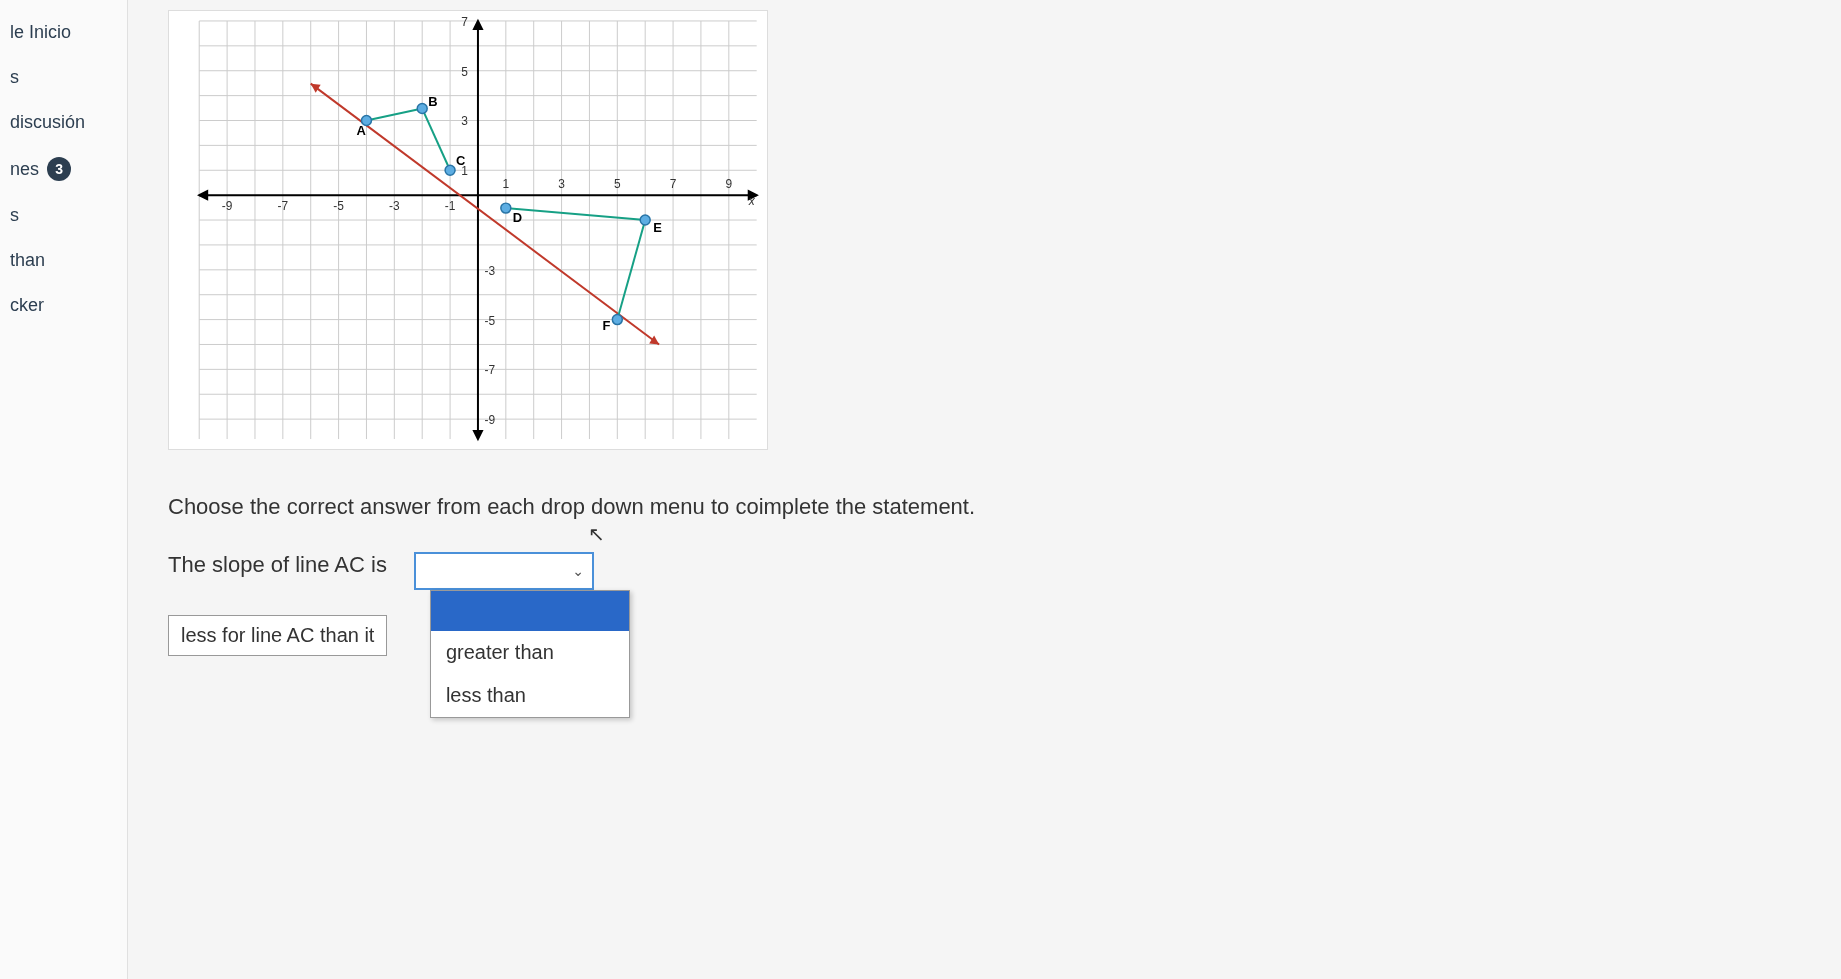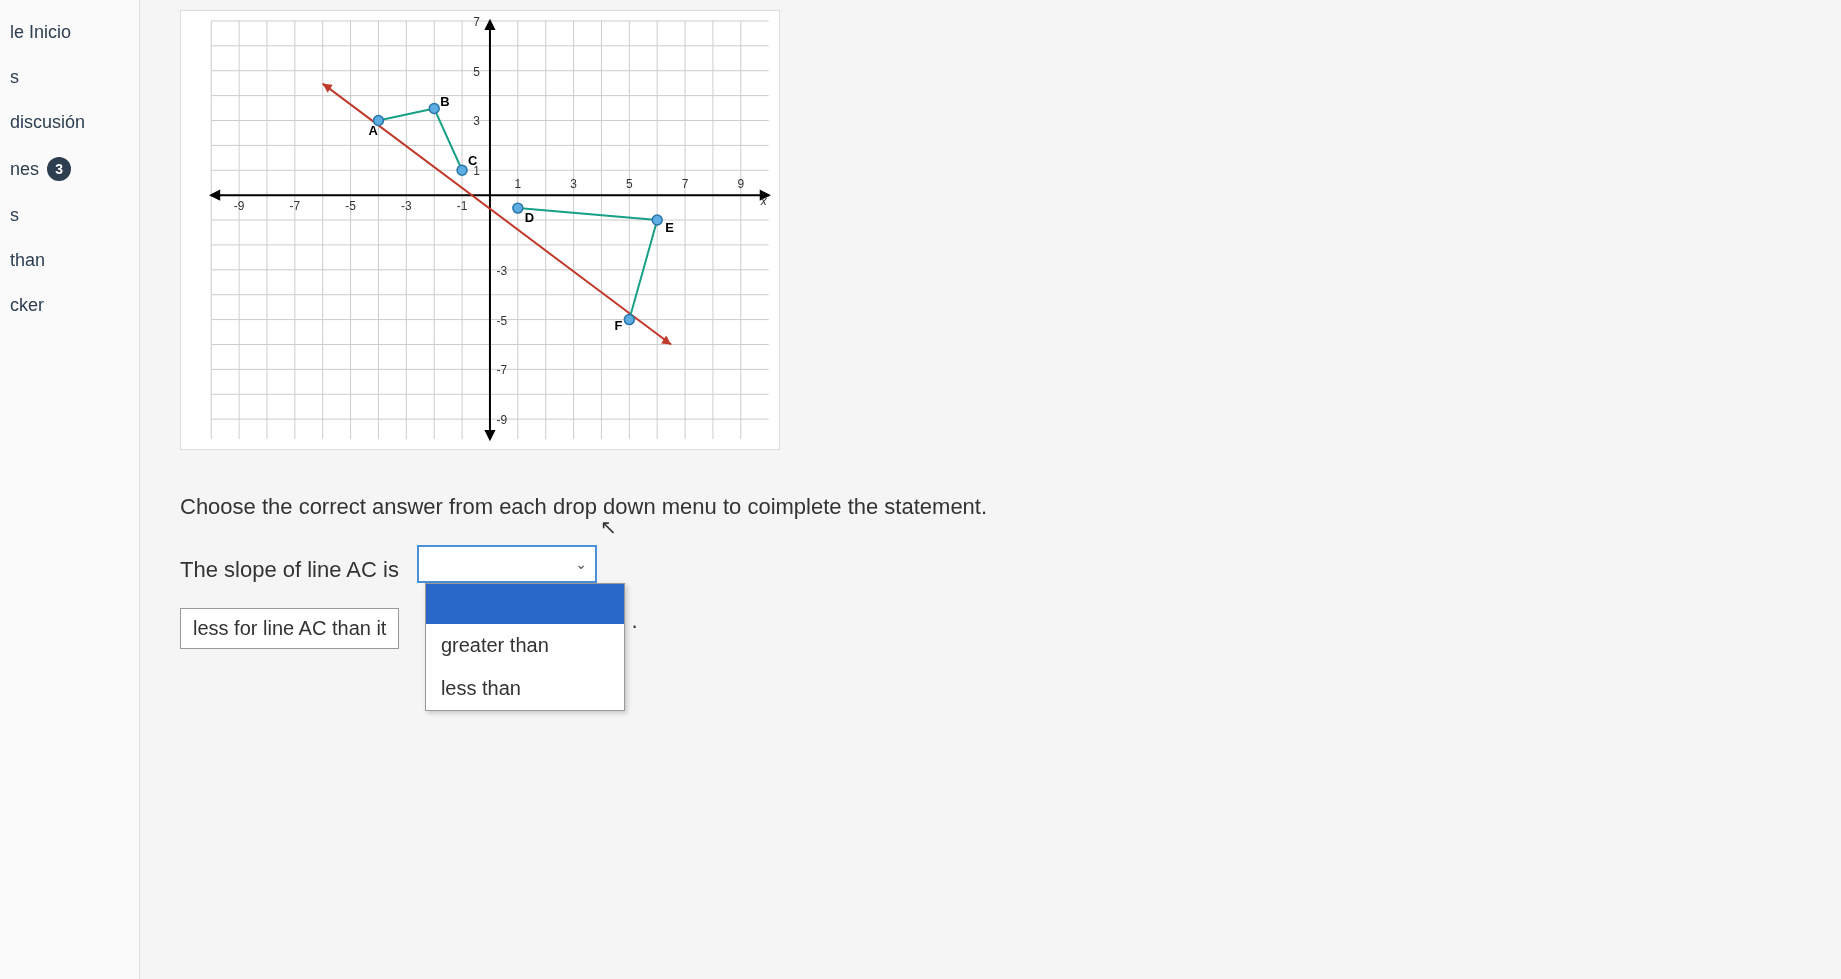--- a/index.html
+++ b/index.html
@@ -8,21 +8,21 @@
       box-sizing: border-box;
     }
     body {
       font-family: -apple-system, BlinkMacSystemFont, "Segoe UI", Arial, sans-serif;
       background: #f5f5f5;
       color: #333;
       display: flex;
       min-height: 100vh;
     }
     .sidebar {
-      width: 140px;
+      width: 128px;
       background: #fafafa;
       padding: 10px 0;
       border-right: 1px solid #e0e0e0;
     }
     .sidebar-item {
       padding: 12px 10px;
       font-size: 18px;
       color: #2c3e50;
       cursor: pointer;
       display: flex;
@@ -48,26 +48,26 @@
     .chart-container {
       margin-bottom: 40px;
     }
     .chart-svg {
       background: white;
       border: 1px solid #ddd;
     }
     .instruction {
       font-size: 22px;
       color: #333;
-      margin-bottom: 25px;
+      margin-bottom: 32px;
     }
     .question-row {
       display: flex;
-      align-items: flex-end;
-      gap: 18px;
+      align-items: flex-start;
+      gap: 27px;
       font-size: 22px;
       color: #333;
       margin-bottom: 25px;
       flex-wrap: wrap;
     }
     .dropdown-wrapper {
       position: relative;
       display: inline-block;
     }
     select.dropdown {
@@ -93,21 +93,21 @@
       right: 10px;
       top: 50%;
       transform: translateY(-50%);
       pointer-events: none;
       font-size: 14px;
       color: #555;
     }
     .dropdown-menu {
       position: absolute;
       top: 100%;
-      left: 8px;
+      left: 16px;
       background: white;
       border: 1px solid #999;
       min-width: 200px;
       z-index: 10;
       box-shadow: 2px 2px 5px rgba(0,0,0,0.2);
     }
     .dropdown-option {
       padding: 10px 15px;
       font-size: 20px;
       cursor: pointer;

